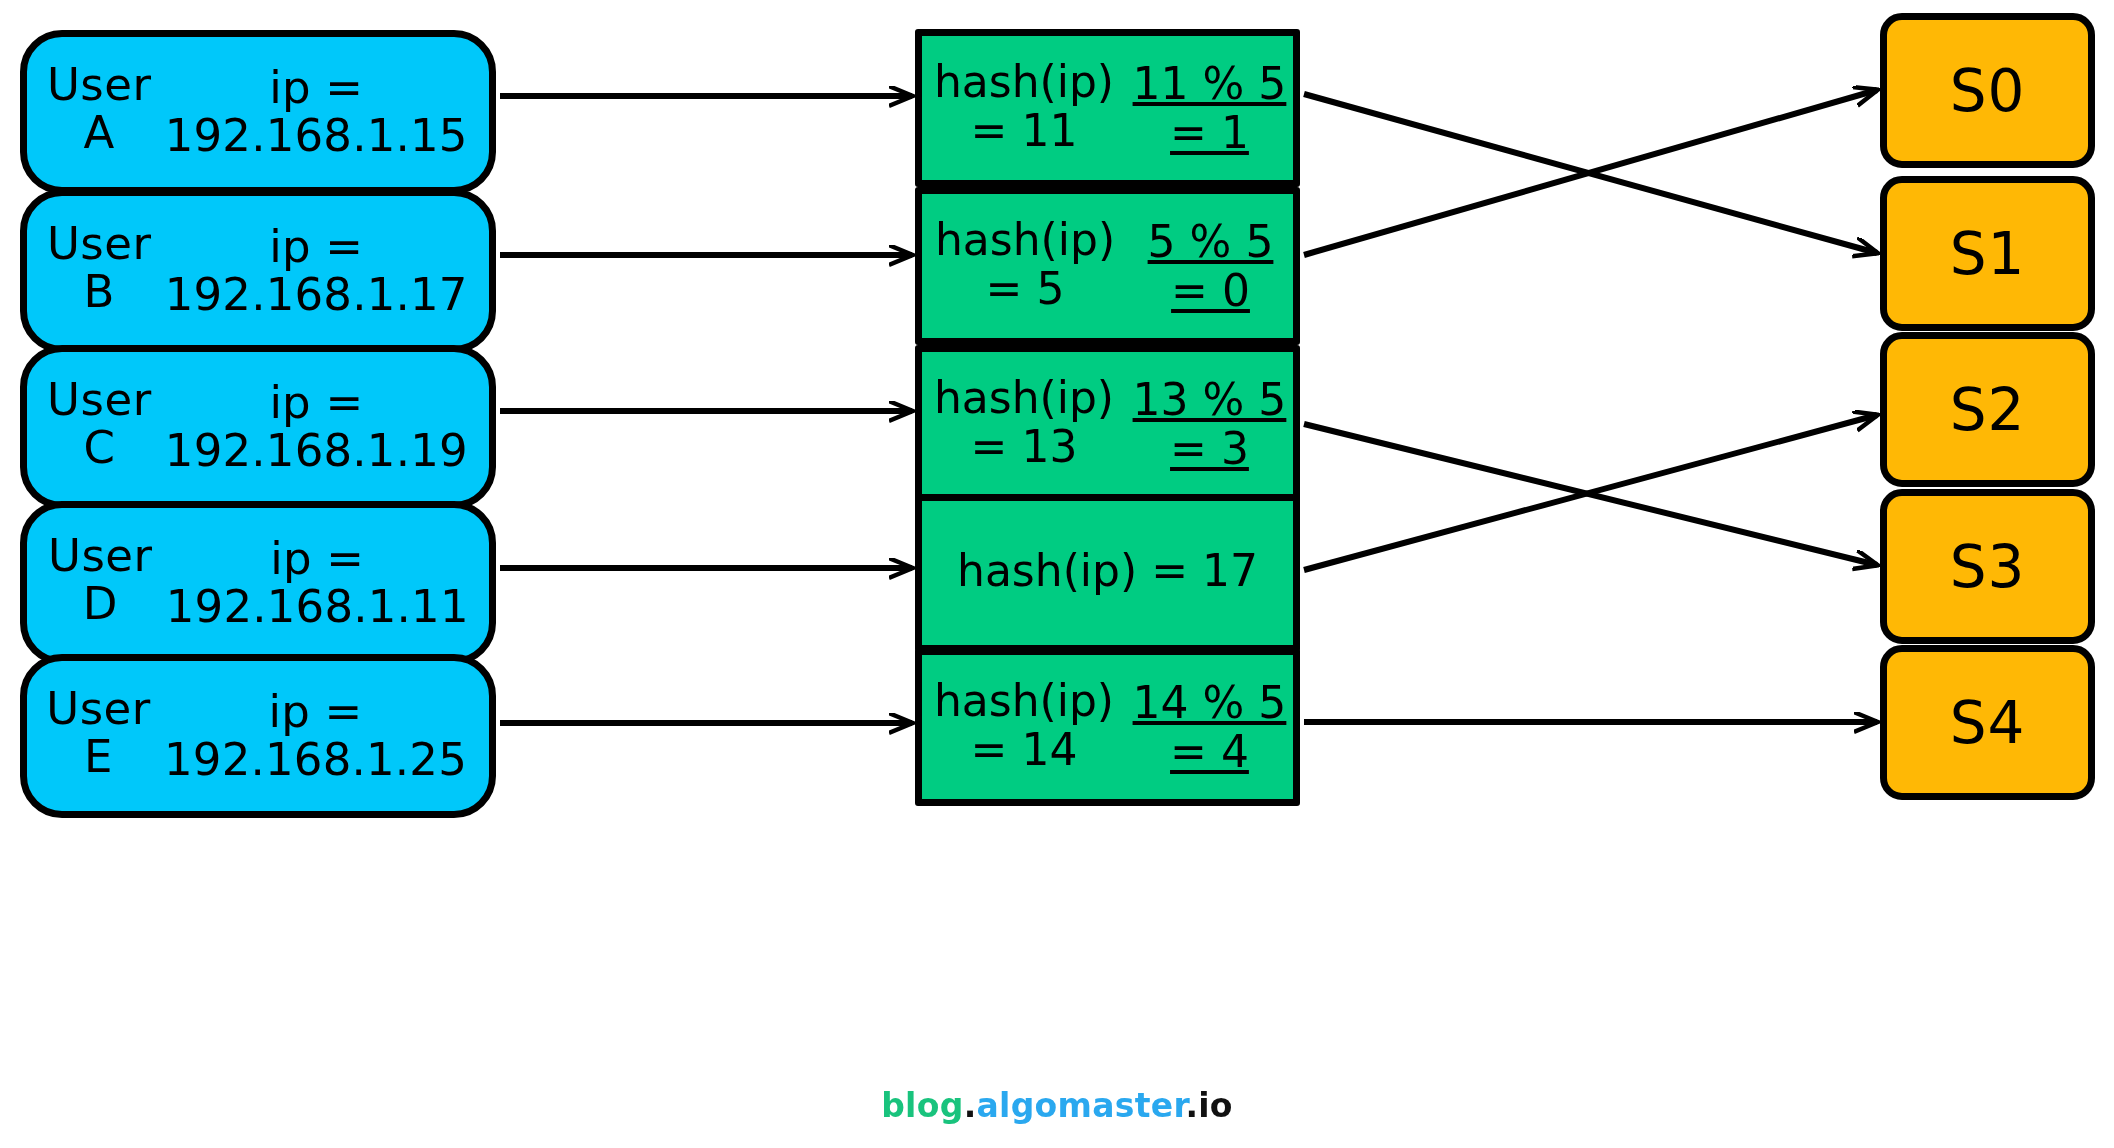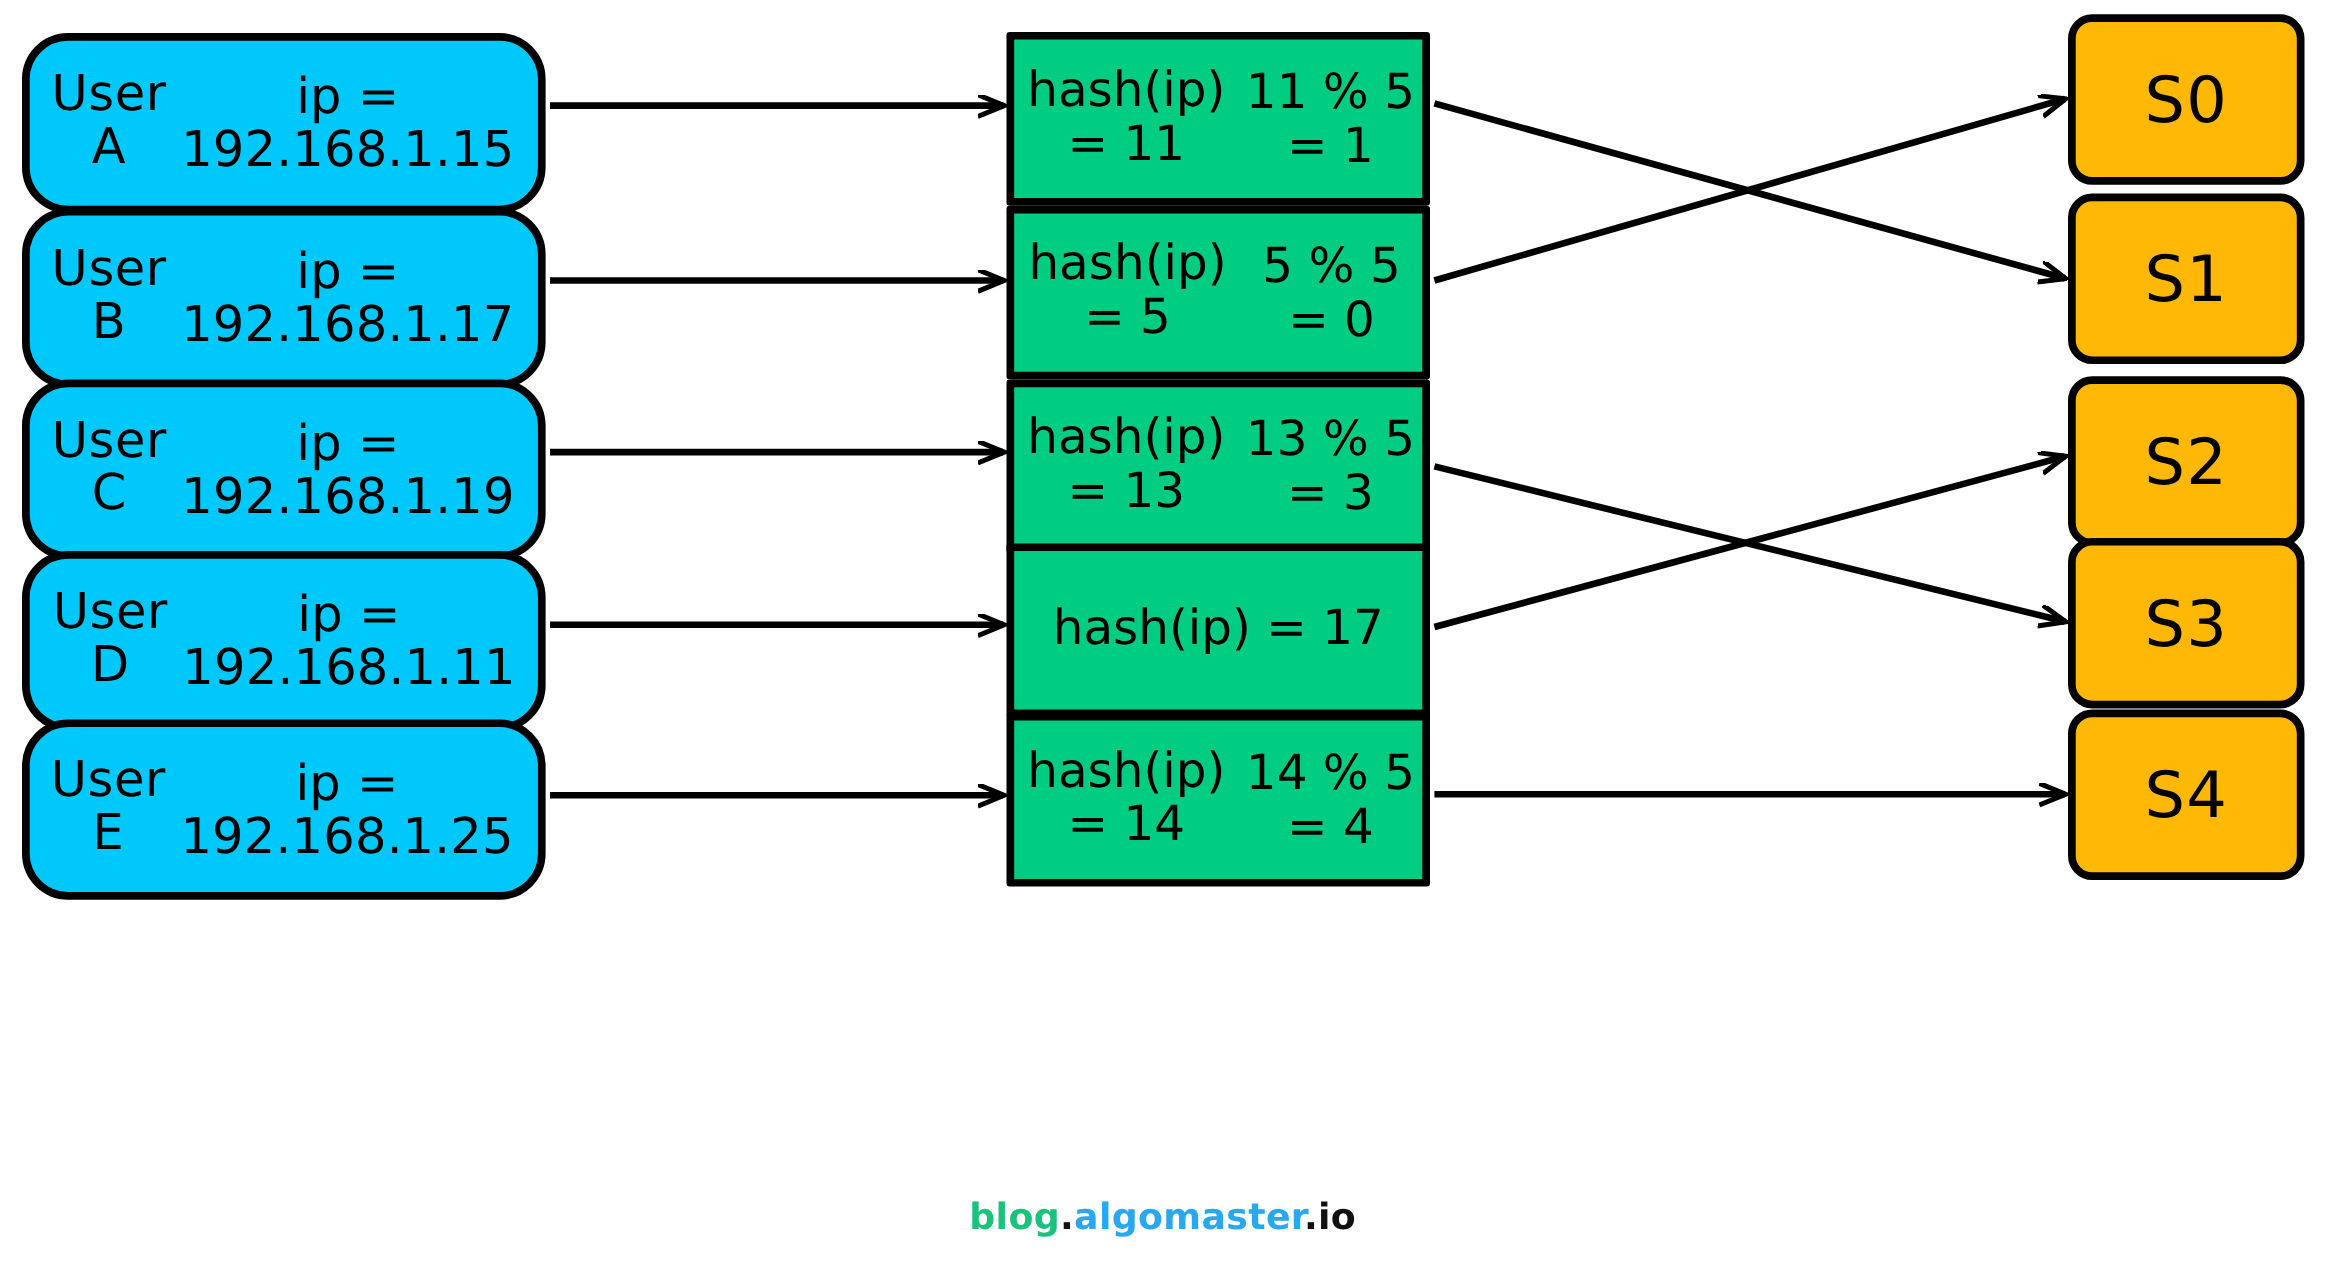--- a/index.html
+++ b/index.html
@@ -64,20 +64,21 @@
     height: 158px;
   }
   .hash-line1 {
     font-size: 44px;
     line-height: 1.12;
     margin-bottom: 4px;
   }
   .hash-line2 {
     font-size: 44px;
     line-height: 1.12;
+    text-decoration: underline;
   }
   .server-node {
     background: #ffb805;
     border-radius: 22px;
     left: 1880px;
     width: 215px;
     height: 155px;
   }
   .server-label {
     font-size: 58px;
@@ -168,21 +169,21 @@
     <div class="hash-line1">hash(ip) = 14</div>
     <div class="hash-line2">14 % 5 = 4</div>
   </div>
 
   <div class="node server-node" style="top:13px;">
     <div class="server-label">S0</div>
   </div>
   <div class="node server-node" style="top:176px;">
     <div class="server-label">S1</div>
   </div>
-  <div class="node server-node" style="top:342px;">
+  <div class="node server-node" style="top:332px;">
     <div class="server-label">S2</div>
   </div>
   <div class="node server-node" style="top:489px;">
     <div class="server-label">S3</div>
   </div>
   <div class="node server-node" style="top:645px;">
     <div class="server-label">S4</div>
   </div>
 
   <div id="watermark">

